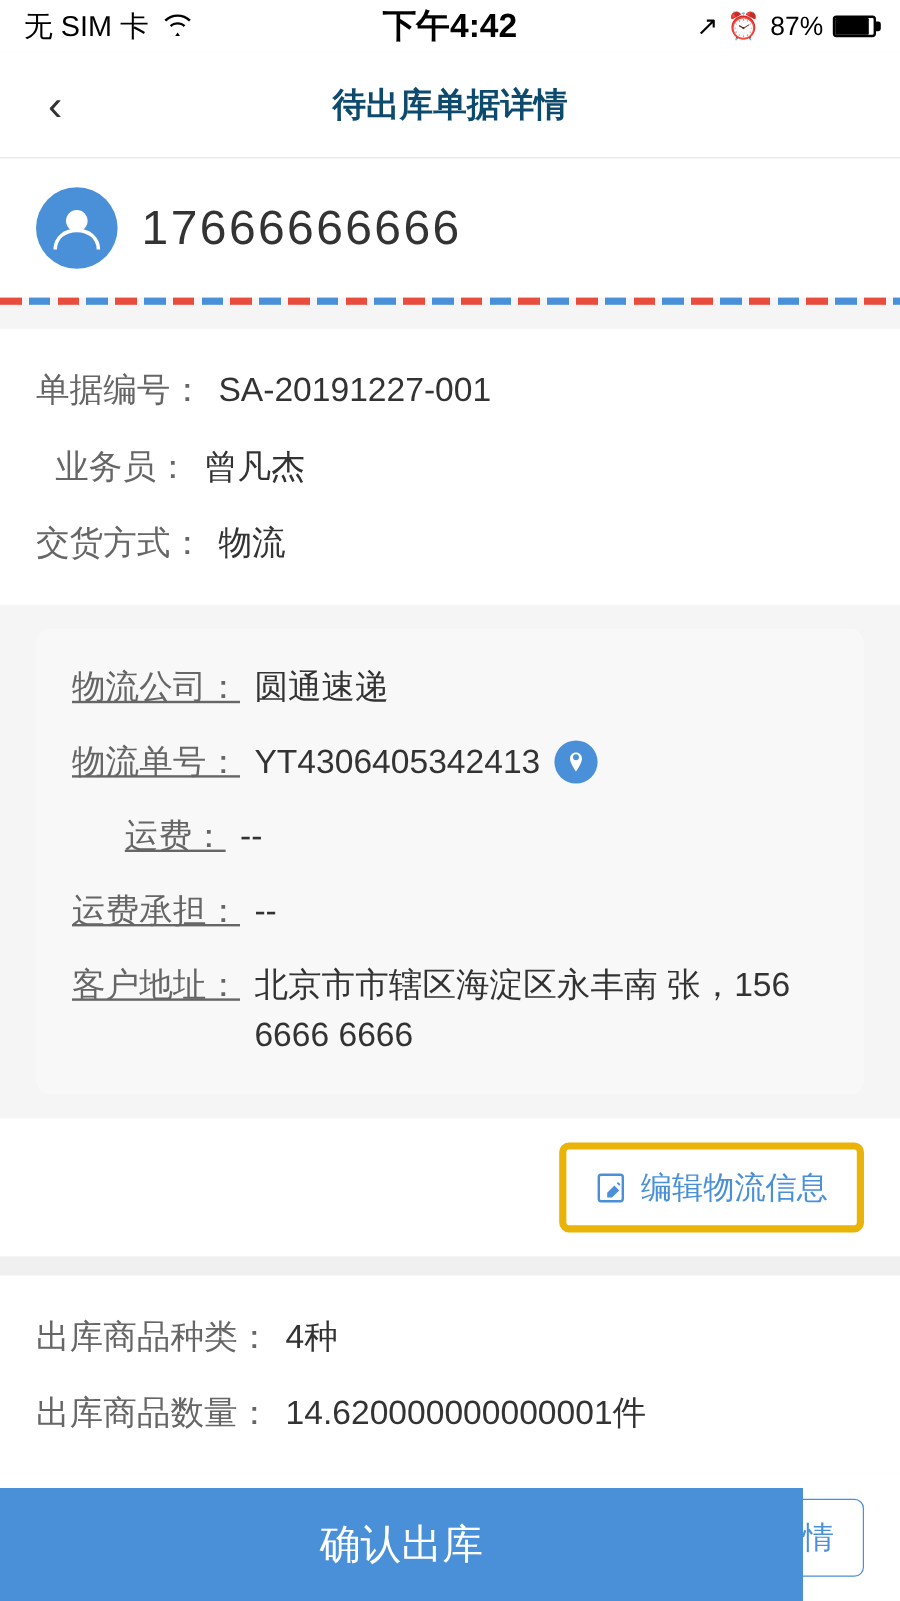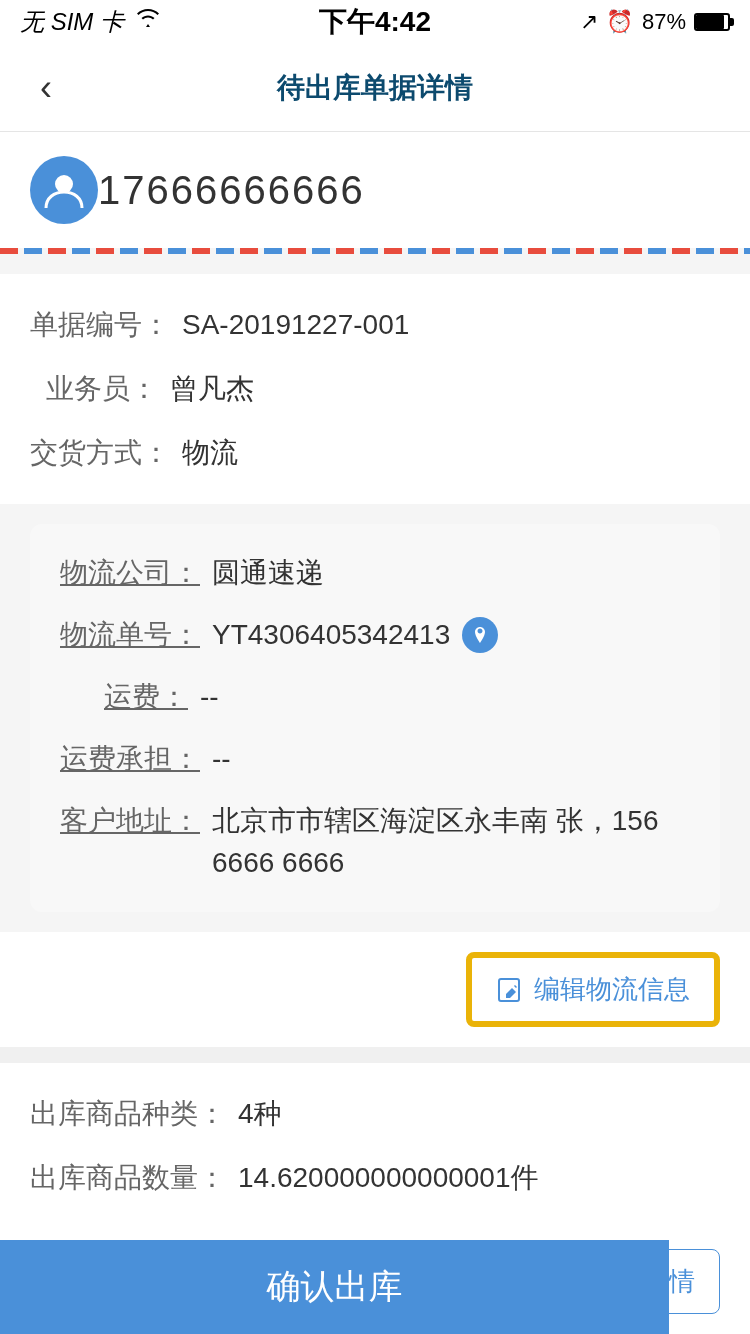--- a/index.html
+++ b/index.html
@@ -17,21 +17,21 @@
     .status-bar {
       background: #fff;
       height: 44px;
       display: flex;
       align-items: center;
       justify-content: space-between;
       padding: 0 20px;
       font-size: 24px;
       color: #000;
     }
-    .status-left { display: flex; align-items: flex-start; gap: 10px; font-style: italic; }
+    .status-left { display: flex; align-items: flex-end; gap: 10px; }
     .status-center { position: absolute; left: 50%; transform: translateX(-50%); font-weight: 600; font-size: 28px; }
     .status-right { display: flex; align-items: center; gap: 8px; font-size: 22px; }
     .battery-icon { display: inline-block; width: 36px; height: 18px; border: 2px solid #000; border-radius: 3px; position: relative; }
     .battery-icon::after { content: ''; position: absolute; right: -6px; top: 50%; transform: translateY(-50%); width: 4px; height: 8px; background: #000; border-radius: 0 2px 2px 0; }
     .battery-fill { width: 87%; height: 100%; background: #000; border-radius: 1px; }
 
     
     .nav-bar {
       background: #fff;
       height: 88px;
@@ -68,20 +68,21 @@
       );
       margin: 0;
     }
 
     
     .user-section {
       background: #fff;
       padding: 24px 30px;
       display: flex;
       align-items: center;
+      gap: 20px;
     }
     .user-avatar {
       width: 68px;
       height: 68px;
       border-radius: 50%;
       background: #4a90d9;
       display: flex;
       align-items: center;
       justify-content: center;
       flex-shrink: 0;

